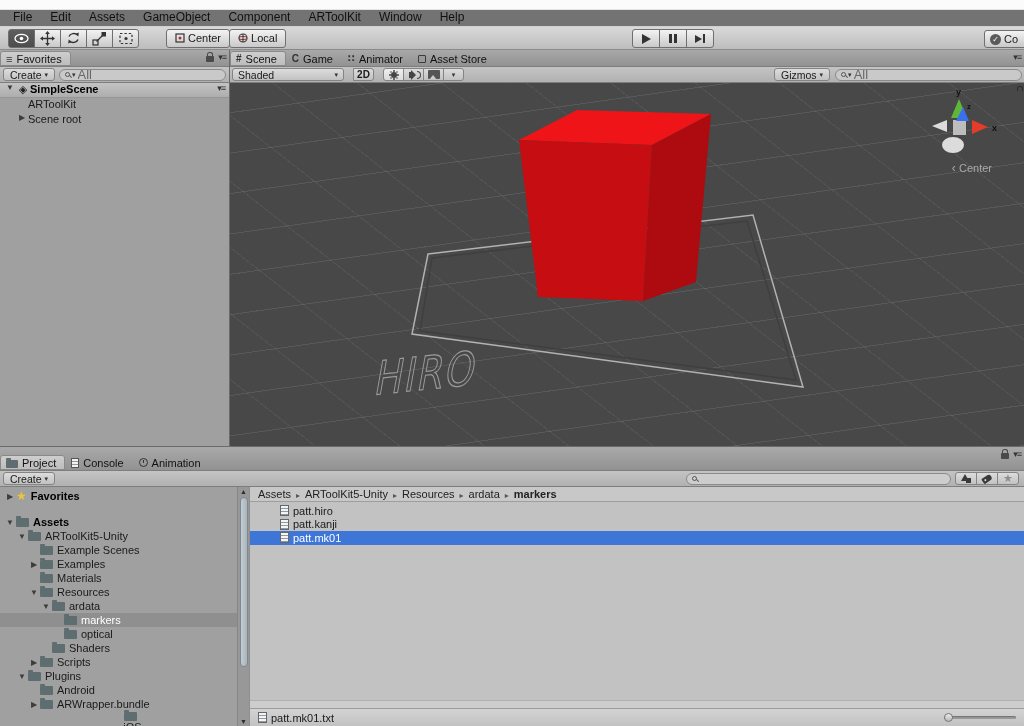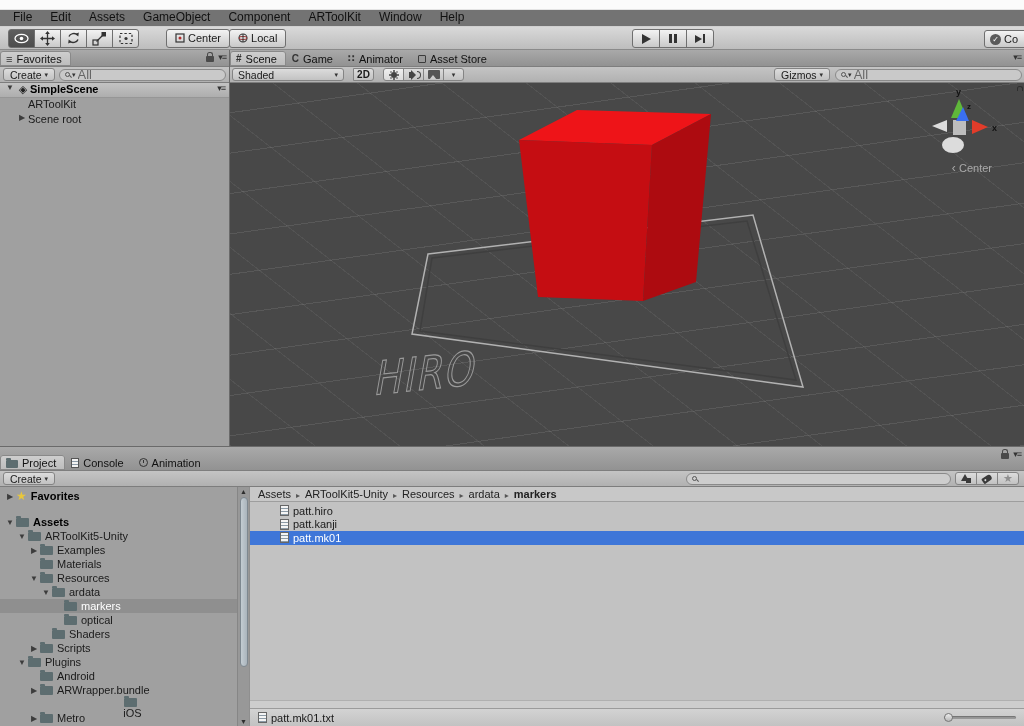--- a/index.html
+++ b/index.html
@@ -433,20 +433,25 @@
               <span class="t-ico"></span>
               <span>Assets</span>
             </div>
 
             <div class="trow arrow-down icon-folder" style="padding-left: 16px;">
               <span class="tri"></span>
               <span class="t-ico"></span>
               <span>ARToolKit5-Unity</span>
             </div>
 
+            <div class="trow arrow-none icon-folder" style="padding-left: 28px;">
+              <span class="tri"></span>
+              <span class="t-ico"></span>
+              <span>Example Scenes</span>
+            </div>
 
             <div class="trow arrow-right icon-folder" style="padding-left: 28px;">
               <span class="tri"></span>
               <span class="t-ico"></span>
               <span>Examples</span>
             </div>
 
             <div class="trow arrow-none icon-folder" style="padding-left: 28px;">
               <span class="tri"></span>
               <span class="t-ico"></span>

